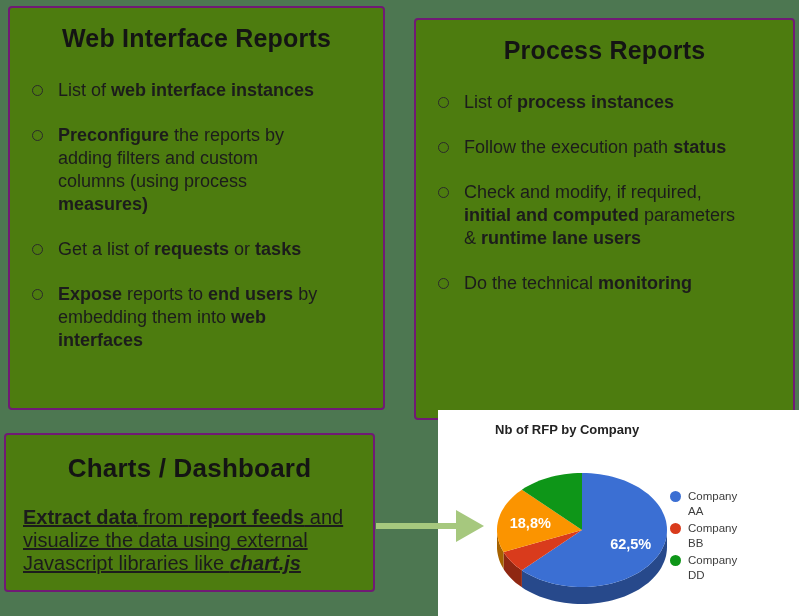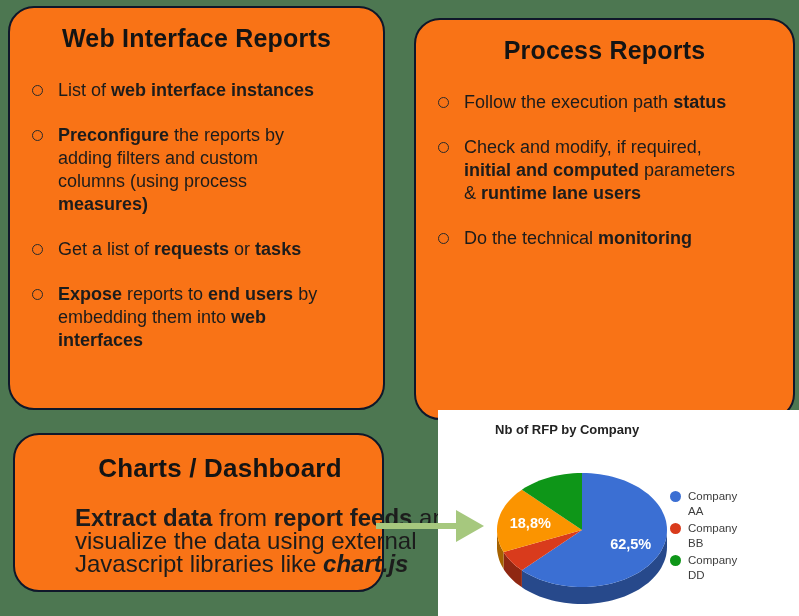--- a/index.html
+++ b/index.html
@@ -3,47 +3,47 @@
 <meta charset="utf-8">
 <style>
   html,body{margin:0;padding:0;}
   .canvas{
     position:relative;width:799px;height:616px;overflow:hidden;
     background:#4d7751;
     font-family:"Liberation Sans", sans-serif;
     color:#1c1c1c;
   }
   .card{
-    position:absolute;background:#f97316;border:2px solid #0f172a;border-radius:26px;
+    position:absolute;background:#4d7c0f;border:2px solid #701a75;border-radius:4px;
     box-sizing:border-box;
   }
   #box-web{left:8px;top:6px;width:377px;height:404px;}
   #box-process{left:414px;top:18px;width:381px;height:402px;}
-  #box-charts{left:13px;top:433px;width:371px;height:159px;padding-left:43px;}
+  #box-charts{left:4px;top:433px;width:371px;height:159px;}
   .card-title{
     margin:16px 8px 0 8px;text-align:center;font-size:25px;font-weight:700;color:#141414;
     letter-spacing:0.2px;
   }
   #box-charts .card-title{margin-top:18px;font-size:26px;}
   ul.bullets{
     list-style:none;margin:26px 0 0 0;padding:0 6px 0 22px;
   }
   ul.bullets li{
     display:grid;grid-template-columns:26px 1fr;align-items:start;
     margin-bottom:22px;font-size:18px;line-height:23px;
   }
   .marker{
     width:9px;height:9px;border:1.5px solid #2a2a2a;border-radius:50%;
     margin-top:6px;display:inline-block;
   }
   .btext{white-space:nowrap;}
   .b{font-weight:700;}
   .i{font-style:italic;}
   .para{
-    margin:22px 8px 0 17px;font-size:24px;line-height:23px;white-space:nowrap;
+    margin:22px 8px 0 17px;font-size:20px;line-height:23px;white-space:nowrap;text-decoration:underline;
   }
   #pie-panel{
     position:absolute;left:438px;top:410px;width:361px;height:206px;background:#fff;
   }
   #chart-title{
     position:absolute;left:57px;top:12px;font-size:13px;font-weight:700;color:#232323;
   }
   #pie-svg{position:absolute;left:4px;top:44px;}
   .slice-label{
     fill:#ffffff;font-size:14.5px;font-weight:700;
@@ -84,20 +84,24 @@
         <li>
           <span class="marker"></span>
           <div class="btext"><span class="b">Expose</span><span> reports to </span><span class="b">end users</span><span> by</span><br><span>embedding them into </span><span class="b">web</span><br><span class="b">interfaces</span></div>
         </li>
       </ul>
   </div>
 
   <div class="card" id="box-process">
     <div class="card-title">Process Reports</div>
     <ul class="bullets">
+        <li>
+          <span class="marker"></span>
+          <div class="btext"><span>List of </span><span class="b">process instances</span></div>
+        </li>
         <li>
           <span class="marker"></span>
           <div class="btext"><span>Follow the execution path </span><span class="b">status</span></div>
         </li>
         <li>
           <span class="marker"></span>
           <div class="btext"><span>Check and modify, if required,</span><br><span class="b">initial and computed</span><span> parameters</span><br><span>&amp; </span><span class="b">runtime lane users</span></div>
         </li>
         <li>
           <span class="marker"></span>

